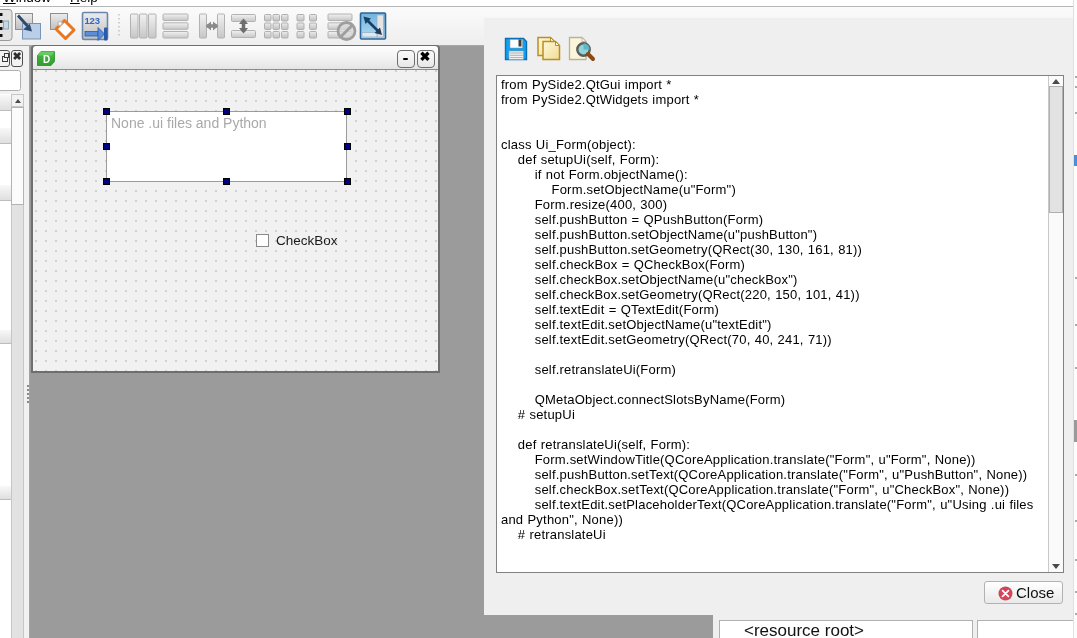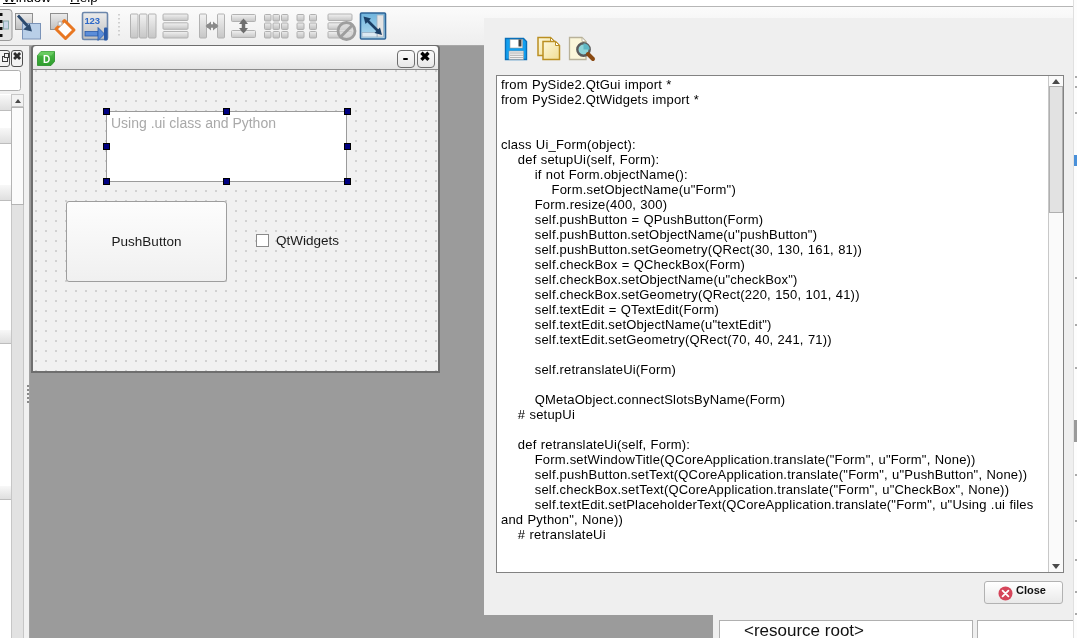--- a/index.html
+++ b/index.html
@@ -195,28 +195,25 @@
     <div class="abs" style="left:366px;top:5px;width:16px;height:16px;border:1px solid #6e6e6e;border-radius:4px;"></div>
     <div class="abs" style="left:372px;top:12.5px;width:5px;height:2.5px;background:#000;border-radius:1px;"></div>
     <div class="abs" style="left:386px;top:5px;width:16px;height:16px;border:1px solid #6e6e6e;border-radius:4px;"></div>
     <div class="abs" style="left:386px;top:4px;width:16px;height:16px;font-size:13px;font-weight:bold;color:#000;text-align:center;line-height:16px;">✖</div>
 
     <div class="abs" id="canvas" style="left:2px;top:25px;width:405px;height:301px;background:#f1f1f1;
          background-image:radial-gradient(circle at 0.5px 0.5px, rgba(80,80,80,0.8) 0.48px, rgba(0,0,0,0) 0.85px);
          background-size:10px 10px;background-position:2.5px 0.5px;">
 
       <div class="abs" style="left:73px;top:41px;width:241px;height:71px;background:#fff;border:1px solid #9b9b9b;box-sizing:border-box;"></div>
-      <div class="abs" style="left:78px;top:45px;font-size:14px;color:#a9a9a9;">Using .ui class and Python</div>
-
-      <div class="abs" style="left:33px;top:131px;width:161px;height:81px;border:1px solid #9e9e9e;border-radius:3px;
-           background:linear-gradient(#fdfdfd,#f0f0f0);box-sizing:border-box;
-           text-align:center;line-height:79px;font-size:13.5px;color:#1a1a1a;">PushButton</div>
+      <div class="abs" style="left:78px;top:45px;font-size:14px;color:#a9a9a9;">None .ui files and Python</div>
+
 
       <div class="abs" style="left:223px;top:164px;width:13px;height:13px;background:#fff;border:1px solid #8a8a8a;box-sizing:border-box;"></div>
-      <div class="abs" style="left:243px;top:163px;font-size:13.5px;color:#1a1a1a;">QtWidgets</div>
+      <div class="abs" style="left:243px;top:163px;font-size:13.5px;color:#1a1a1a;">CheckBox</div>
 
       <div class="abs hd" style="left:69.5px;top:37.5px;"></div>
       <div class="abs hd" style="left:190px;top:37.5px;"></div>
       <div class="abs hd" style="left:310.5px;top:37.5px;"></div>
       <div class="abs hd" style="left:69.5px;top:72.5px;"></div>
       <div class="abs hd" style="left:310.5px;top:72.5px;"></div>
       <div class="abs hd" style="left:69.5px;top:107.5px;"></div>
       <div class="abs hd" style="left:190px;top:107.5px;"></div>
       <div class="abs hd" style="left:310.5px;top:107.5px;"></div>
     </div>
@@ -297,16 +294,16 @@
     <div class="abs" style="left:568px;top:546px;width:0;height:0;border-left:4px solid transparent;border-right:4px solid transparent;border-top:5px solid #4a4a4a;"></div>
 
     <div class="abs" style="left:500px;top:563px;width:79px;height:23px;border:1px solid #b2b2b2;border-radius:3px;
          background:linear-gradient(#ffffff,#e9e9e9);box-sizing:border-box;"></div>
     <div class="abs" id="closeicon" style="left:514px;top:568px;">
       <svg width="15" height="15" viewBox="0 0 15 15">
         <circle cx="7.5" cy="7.5" r="7" fill="#d5455a"></circle>
         <path d="M 4.6 4.6 L 10.4 10.4 M 10.4 4.6 L 4.6 10.4" stroke="#fff" stroke-width="1.8" stroke-linecap="round"></path>
       </svg>
     </div>
-    <div class="abs" style="left:532px;top:566px;font-size:11px;color:#111;font-weight:bold;">Close</div>
+    <div class="abs" style="left:532px;top:566px;font-size:15px;color:#111;">Close</div>
   </div>
 
 </div>
 
 </body></html>

